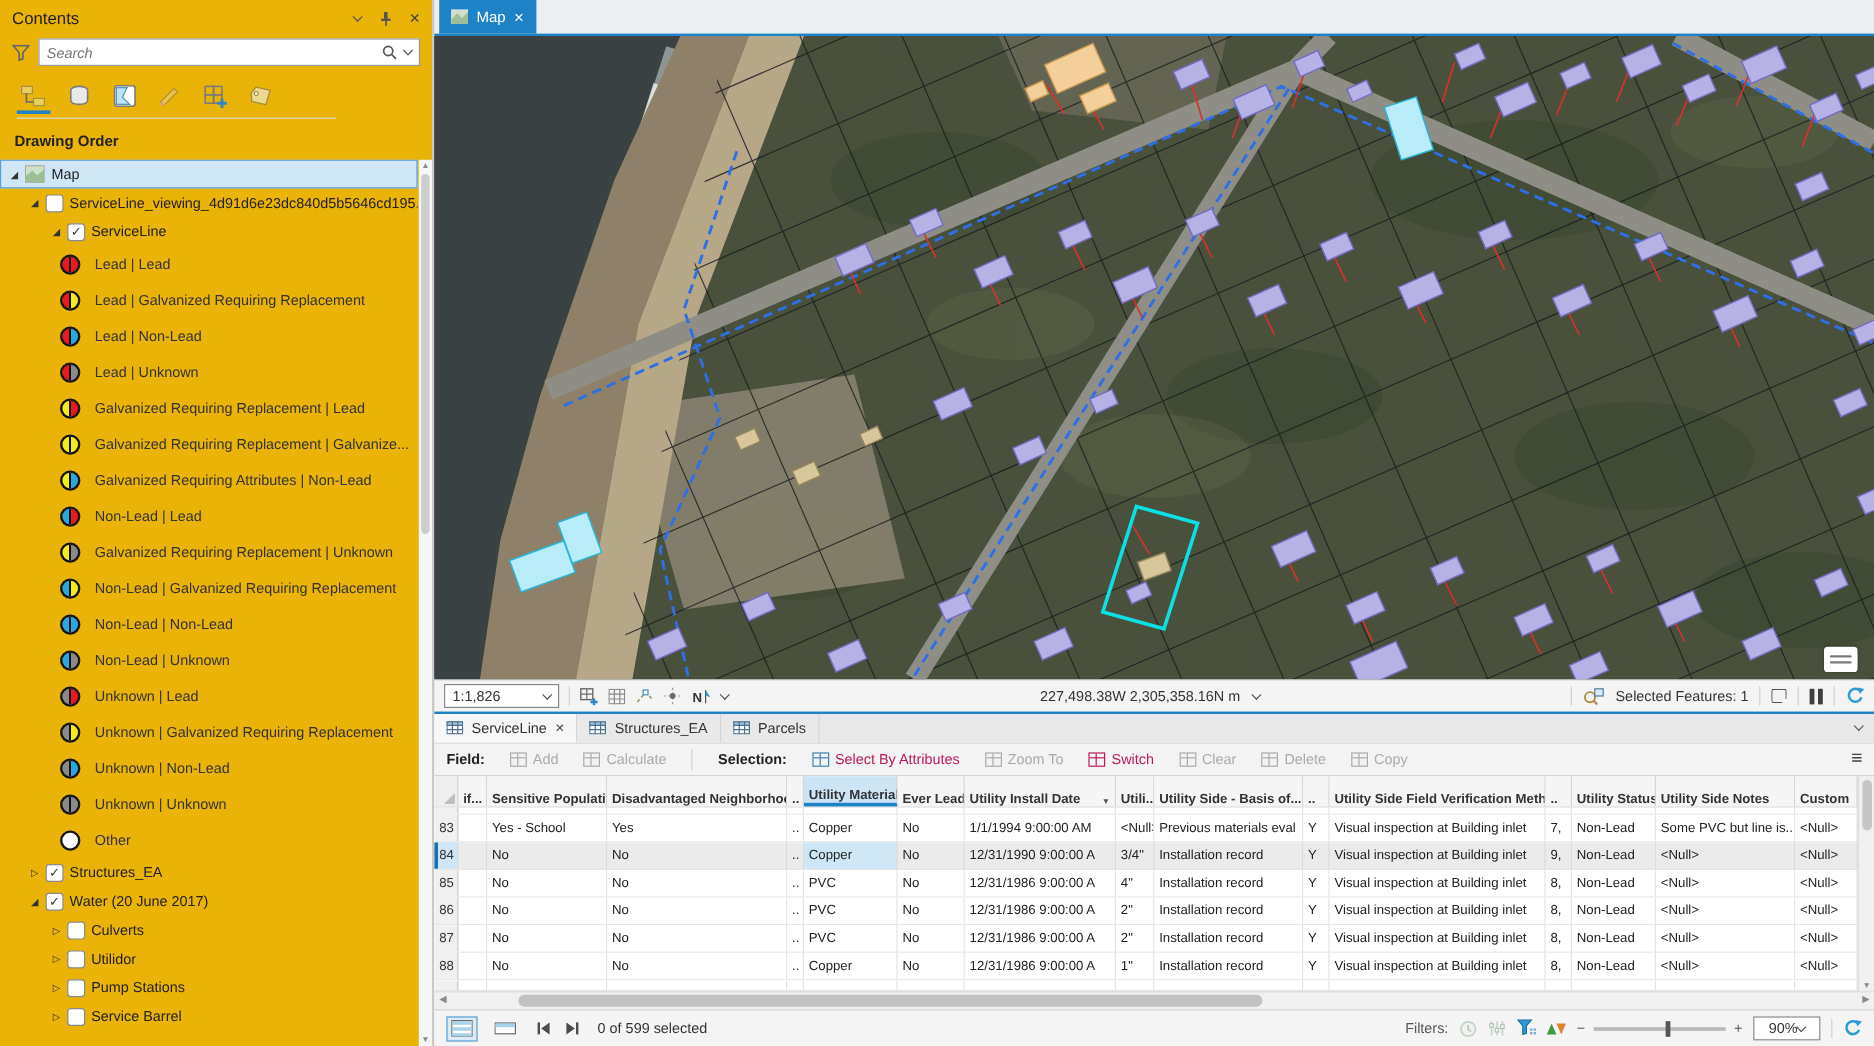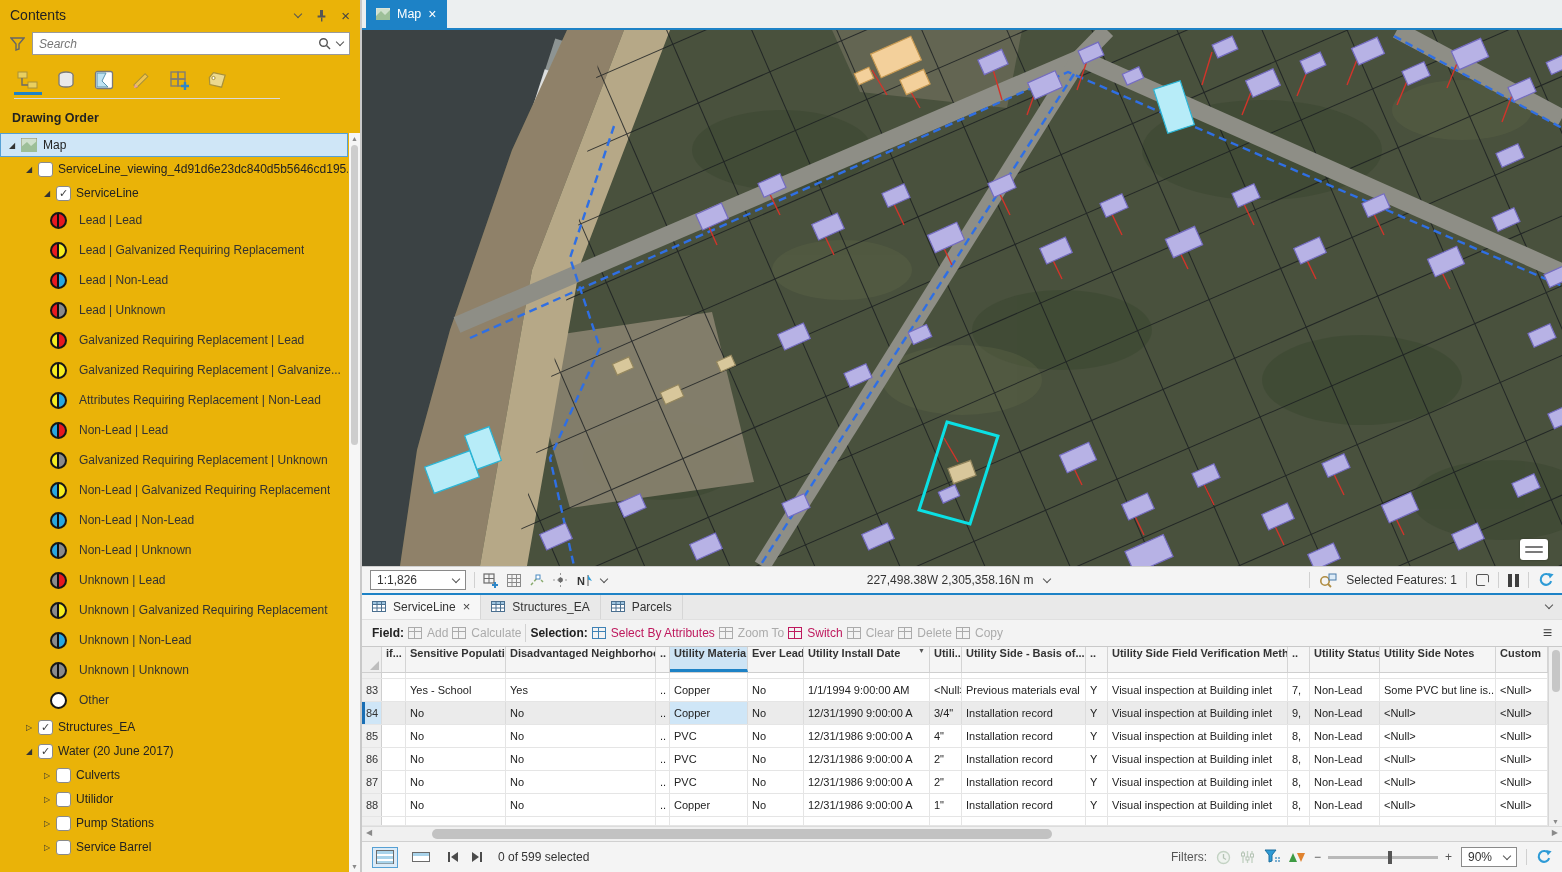--- a/index.html
+++ b/index.html
@@ -55,34 +55,34 @@
   .pause { display: flex; gap: 3px; }
   .pause i { display: block; width: 4px; height: 13px; background: #3f3f3f; }
 
   
   .tablepanel { height: 279px; background: #f0f0f0; display: flex; flex-direction: column; }
   .ttabs { height: 26px; background: #e9e9e9; border-top: 2px solid #1d82c6; display: flex; align-items: stretch; font-size: 12px; color: #333; }
   .ttab { display: flex; align-items: center; gap: 7px; padding: 0 10px; border-right: 1px solid #d6d6d6; }
   .ttab.active { background: #f7f7f7; }
   .ttab .xglyph { font-size: 13px; }
   .ttabs .endchev { margin-left: auto; display: flex; align-items: center; padding-right: 10px; }
-  .ttoolbar { height: 28px; background: #f3f3f3; display: flex; align-items: center; padding: 0 10px; gap: 4px; font-size: 12px; border-top: 1px solid #e0e0e0; }
+  .ttoolbar { height: 28px; background: #f3f3f3; display: flex; align-items: center; padding: 0 10px; gap: 21px; font-size: 12px; border-top: 1px solid #e0e0e0; }
   .tlab { font-weight: bold; color: #222; }
   .tbtn { display: flex; align-items: center; gap: 5px; color: #be185d; }
   .tbtn.disabled { color: #ababab; }
   .tblico { width: 14px; height: 12px; border: 1px solid currentColor; position: relative; flex: none; }
   .tblico::before { content: ""; position: absolute; left: 0; right: 0; top: 3px; height: 1px; background: currentColor; }
   .tblico::after { content: ""; position: absolute; top: 0; bottom: 0; left: 5px; width: 1px; background: currentColor; }
   .tsep { width: 1px; height: 18px; background: #d2d2d2; }
   .hamb { margin-left: auto; font-size: 16px; color: #444; }
 
   .tgrid { background: #fff; border-top: 1px solid #c9c9c9; display: flex; }
   .gridcols { width: 1186px; }
   .thead { display: flex; height: 26px; background: #f5f5f5; border-bottom: 1px solid #cfcfcf; }
-  .hcell { border-right: 1px solid #d4d4d4; display: flex; align-items: flex-start; padding: 0 4px; font-size: 11px; font-weight: bold; color: #333; white-space: nowrap; overflow: hidden; background: #f5f5f5; }
+  .hcell { border-right: 1px solid #d4d4d4; display: flex; align-items: flex-end; padding: 0 4px; font-size: 11px; font-weight: bold; color: #333; white-space: nowrap; overflow: hidden; background: #f5f5f5; }
   .hcell.selcol { background: #cde4f5; border-bottom: 3px solid #1d82c6; }
   .hcell.corner { background: #eeeeee; position: relative; }
   .hcell.corner::after { content: ""; position: absolute; right: 2px; bottom: 2px; border-left: 9px solid transparent; border-bottom: 9px solid #bdbdbd; }
   .sortarrow { font-size: 7px; color: #555; margin-left: auto; }
   .r { display: flex; height: 23px; border-bottom: 1px solid #e5e5e5; background: #fff; }
   .c { border-right: 1px solid #e5e5e5; padding: 0 4px; display: flex; align-items: center; font-size: 11px; color: #222; white-space: nowrap; overflow: hidden; }
   .numc { background: #f0f0f0; border-right: 1px solid #cfcfcf; color: #333; }
   .r.selrow { background: #ebebeb; }
   .r.selrow .c { border-right-color: #dcdcdc; }
   .r.selrow .numc { background: #cfe6f7; box-shadow: inset 3px 0 0 #1a6fb5; }
@@ -103,21 +103,21 @@
   .tri-l { width: 0; height: 0; border-top: 5px solid transparent; border-bottom: 5px solid transparent; border-right: 7px solid #4c4c4c; }
   .tri-r { width: 0; height: 0; border-top: 5px solid transparent; border-bottom: 5px solid transparent; border-left: 7px solid #4c4c4c; }
   .fstatus { margin-left: auto; display: flex; align-items: center; gap: 9px; }
   .fico { opacity: .45; display: flex; }
   .updown { display: flex; gap: 0; align-items: center; }
   .updown .up { width: 0; height: 0; border-left: 4px solid transparent; border-right: 4px solid transparent; border-bottom: 9px solid #3d9b43; }
   .updown .dn { width: 0; height: 0; border-left: 4px solid transparent; border-right: 4px solid transparent; border-top: 9px solid #e0822e; }
   .zslider { display: flex; align-items: center; gap: 7px; color: #555; }
   .ztrack { width: 110px; height: 3px; background: #b9b9b9; position: relative; }
   .zthumb { position: absolute; left: 55%; top: -5px; width: 4px; height: 13px; background: #555; }
-  .zoombox { width: 56px; height: 20px; border: 1px solid #8a8a8a; background: #fff; display: flex; align-items: center; justify-content: space-between; padding: 0 6px; }
+  .zoombox { width: 56px; height: 20px; border: 1px solid #8a8a8a; background: #fff; display: flex; align-items: center; justify-content: center; padding: 0 6px; }
 </style>
 </head>
 <body>
 
 <div class="app">
 
   <aside class="contents">
     <div class="c-header">
       <span class="c-title">Contents</span>
       <span class="c-hicons">
@@ -227,21 +227,21 @@
           <div class="lrow">
             <span class="swatch" style="background: linear-gradient(90deg, rgb(245, 236, 30) 0px, rgb(245, 236, 30) calc(50% - 1px), rgb(17, 17, 17) calc(50% - 1px), rgb(17, 17, 17) calc(50% + 1px), rgb(232, 25, 31) calc(50% + 1px));"></span>
             <span class="llabel">Galvanized Requiring Replacement | Lead</span>
           </div>
           <div class="lrow">
             <span class="swatch" style="background: linear-gradient(90deg, rgb(245, 236, 30) 0px, rgb(245, 236, 30) calc(50% - 1px), rgb(17, 17, 17) calc(50% - 1px), rgb(17, 17, 17) calc(50% + 1px), rgb(245, 236, 30) calc(50% + 1px));"></span>
             <span class="llabel">Galvanized Requiring Replacement | Galvanize...</span>
           </div>
           <div class="lrow">
             <span class="swatch" style="background: linear-gradient(90deg, rgb(245, 236, 30) 0px, rgb(245, 236, 30) calc(50% - 1px), rgb(17, 17, 17) calc(50% - 1px), rgb(17, 17, 17) calc(50% + 1px), rgb(40, 167, 224) calc(50% + 1px));"></span>
-            <span class="llabel">Attributes Requiring Replacement | Non-Lead</span>
+            <span class="llabel">Galvanized Requiring Attributes | Non-Lead</span>
           </div>
           <div class="lrow">
             <span class="swatch" style="background: linear-gradient(90deg, rgb(40, 167, 224) 0px, rgb(40, 167, 224) calc(50% - 1px), rgb(17, 17, 17) calc(50% - 1px), rgb(17, 17, 17) calc(50% + 1px), rgb(232, 25, 31) calc(50% + 1px));"></span>
             <span class="llabel">Non-Lead | Lead</span>
           </div>
           <div class="lrow">
             <span class="swatch" style="background: linear-gradient(90deg, rgb(245, 236, 30) 0px, rgb(245, 236, 30) calc(50% - 1px), rgb(17, 17, 17) calc(50% - 1px), rgb(17, 17, 17) calc(50% + 1px), rgb(138, 138, 138) calc(50% + 1px));"></span>
             <span class="llabel">Galvanized Requiring Replacement | Unknown</span>
           </div>
           <div class="lrow">

